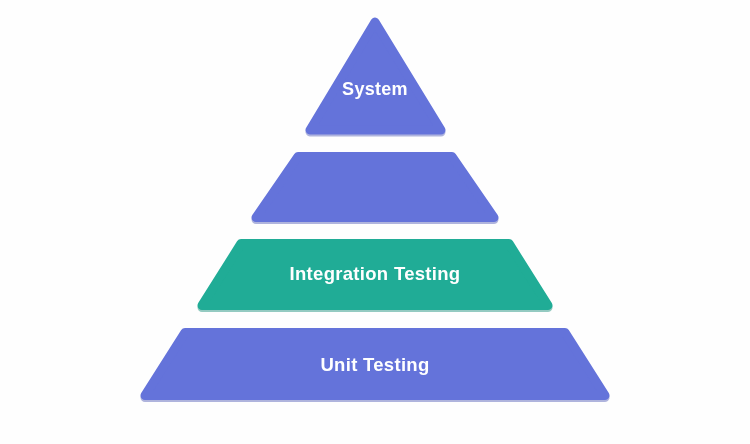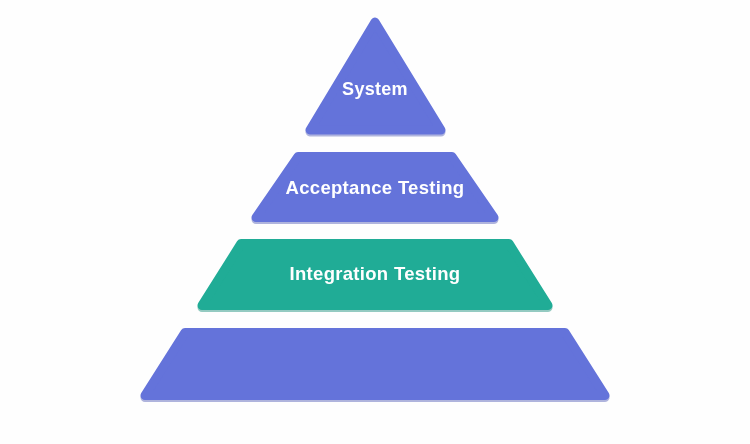--- a/index.html
+++ b/index.html
@@ -61,18 +61,18 @@
     <path class="shape shadow-purple" d="M 375 22 L 310 130 L 441 130 Z" fill="#6473da" stroke="#6473da"></path>
     <path class="shape shadow-purple" d="M 298 156.5 L 452 156.5 L 494 217.5 L 256 217.5 Z" fill="#6473da" stroke="#6473da"></path>
     <path class="shape shadow-teal" d="M 241 243.5 L 509 243.5 L 548 305.5 L 202 305.5 Z" fill="#20ac96" stroke="#20ac96"></path>
     <path class="shape shadow-purple" d="M 185 332.5 L 565 332.5 L 605 395.5 L 145 395.5 Z" fill="#6473da" stroke="#6473da"></path>
   </svg>
 
   <div class="label two-line" style="top: 75px;">
     <span>System</span>
   </div>
 
-  <div class="label" style="top: 175px;">Acceptance Testing</div>
 
   <div class="label" style="top: 261px;">Integration Testing</div>
 
+  <div class="label" style="top: 352px;">Unit Testing</div>
 
 </div>
 
 </body></html>

